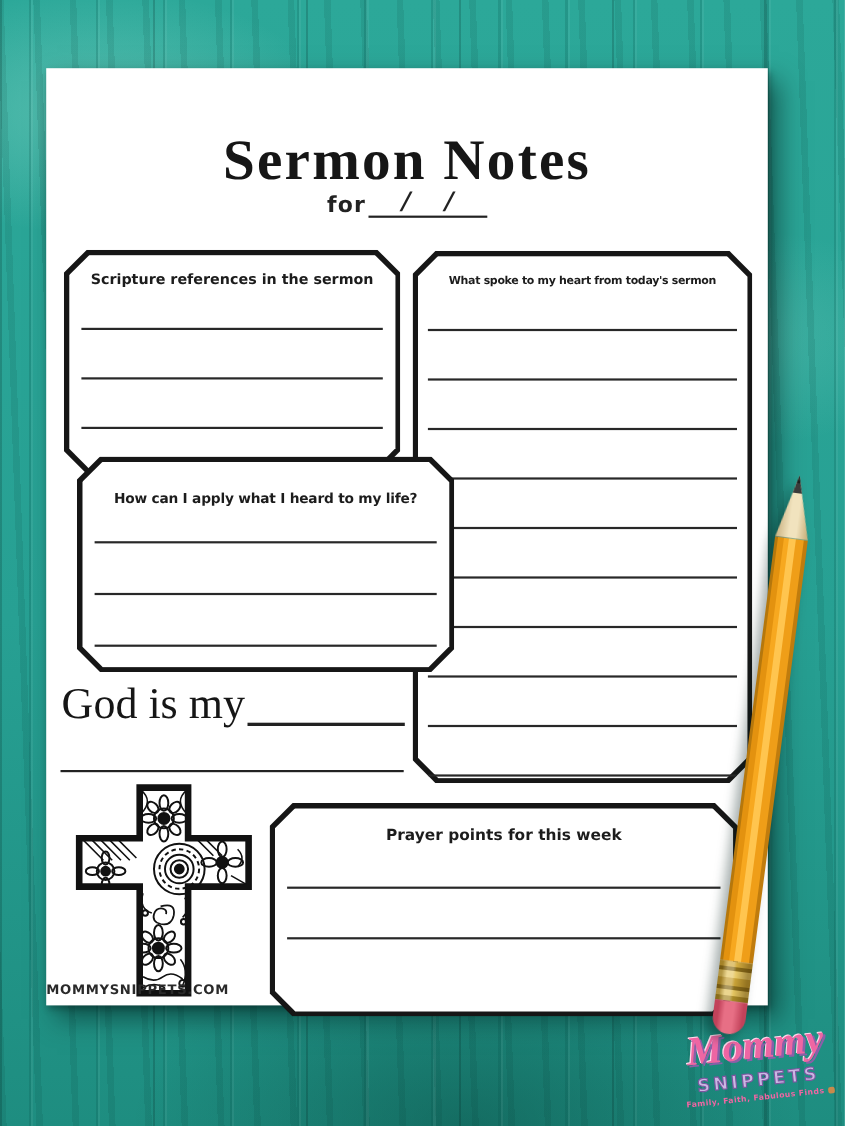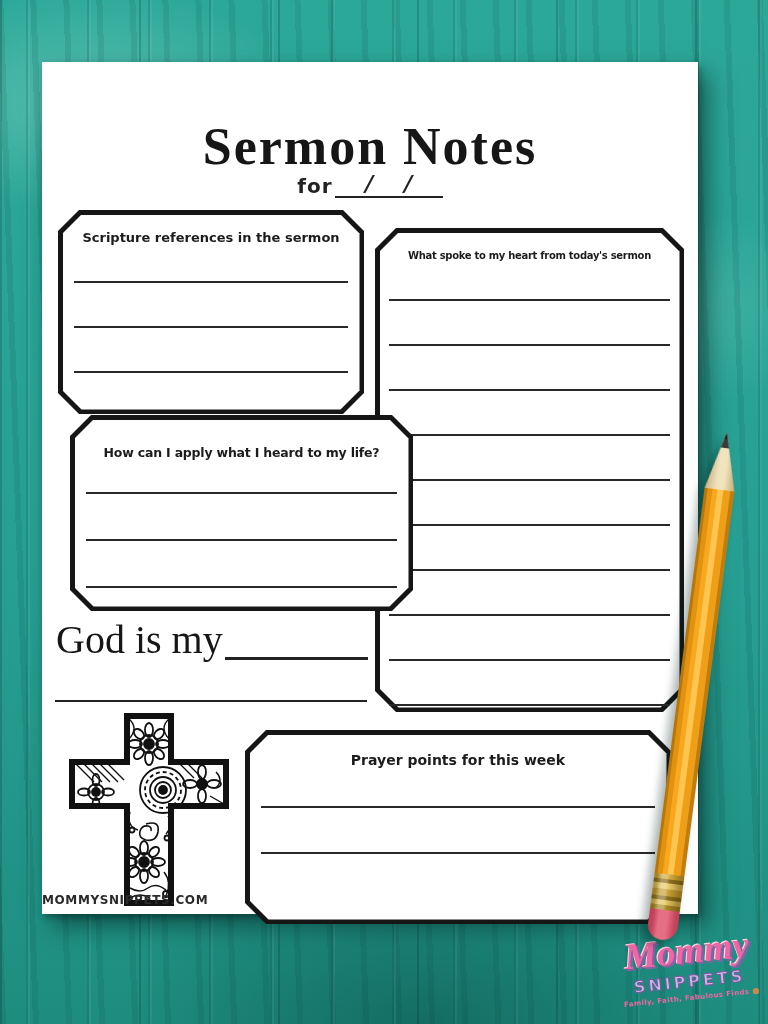--- a/index.html
+++ b/index.html
@@ -26,21 +26,21 @@
     border-bottom:2.5px solid #222;height:30px;font-size:22px;font-weight:600;}
   .date-slash{transform:skewX(-12deg);line-height:24px;}
   
   .notebox{position:absolute;background:#161616;
     clip-path:polygon(21px 0,calc(100% - 21px) 0,100% 21px,100% calc(100% - 21px),calc(100% - 21px) 100%,21px 100%,0 calc(100% - 21px),0 21px);}
   .notebox .inner{position:absolute;left:4.5px;top:4.5px;right:4.5px;bottom:4.5px;background:#fff;
     clip-path:polygon(19px 0,calc(100% - 19px) 0,100% 19px,100% calc(100% - 19px),calc(100% - 19px) 100%,19px 100%,0 calc(100% - 19px),0 19px);}
   .box-header{position:absolute;left:0;right:0;text-align:center;font-weight:700;color:#1c1c1c;white-space:nowrap;}
   .lines{position:absolute;left:16px;right:16px;}
   .rule{border-bottom:2.5px solid #282828;}
-  .box-scripture{left:16px;top:148px;width:306px;height:204px;}
+  .box-scripture{left:16px;top:165px;width:306px;height:204px;}
   .box-scripture .box-header{top:20px;font-size:13px;}
   .box-scripture .lines{top:28px;}
   .box-scripture .rule{height:43px;}
   .box-heart{left:333px;top:166px;width:309px;height:484px;}
   .box-heart .box-header{top:22px;font-size:10px;letter-spacing:-0.3px;}
   .box-heart .lines{top:28px;left:14px;right:14px;}
   .box-heart .rule{height:43px;}
   .box-apply{left:28px;top:353px;width:343px;height:196px;}
   .box-apply .box-header{top:30px;font-size:12.5px;letter-spacing:-0.2px;}
   .box-apply .lines{top:32px;}

